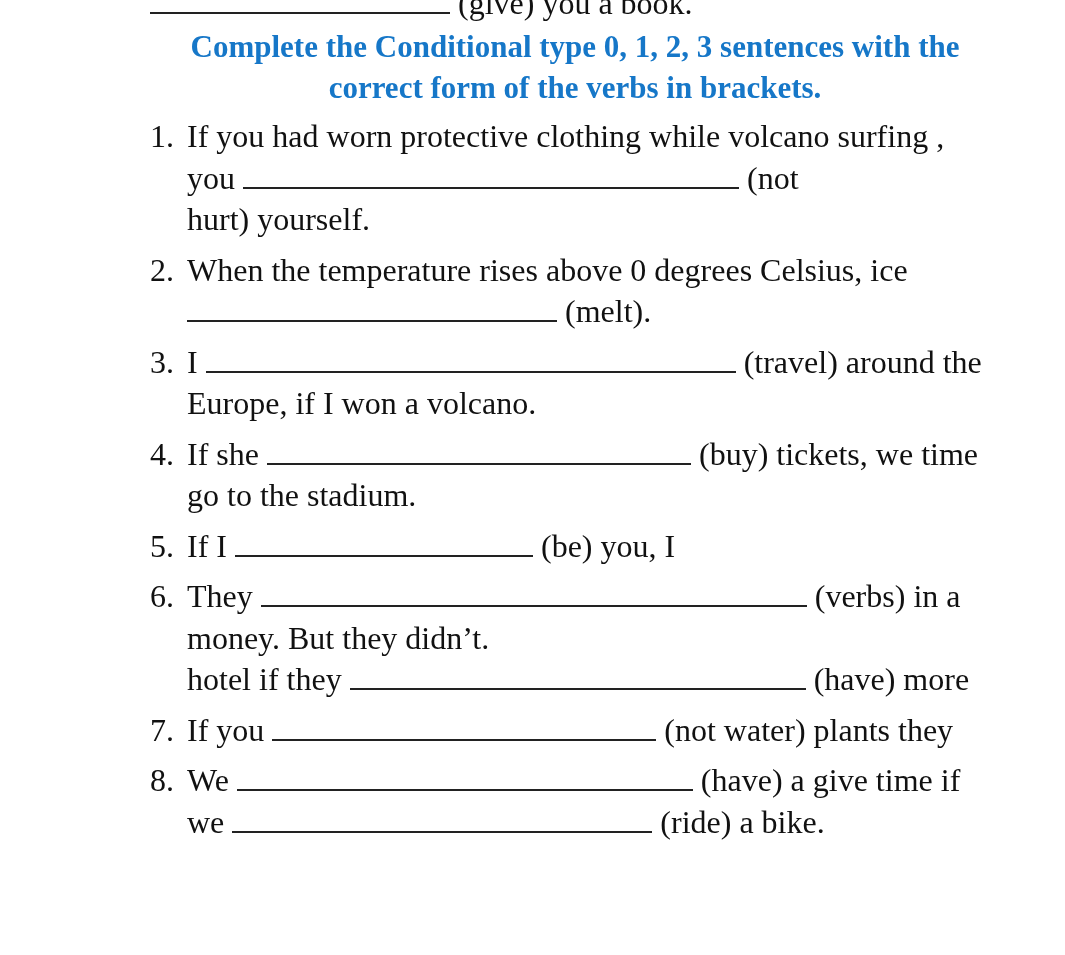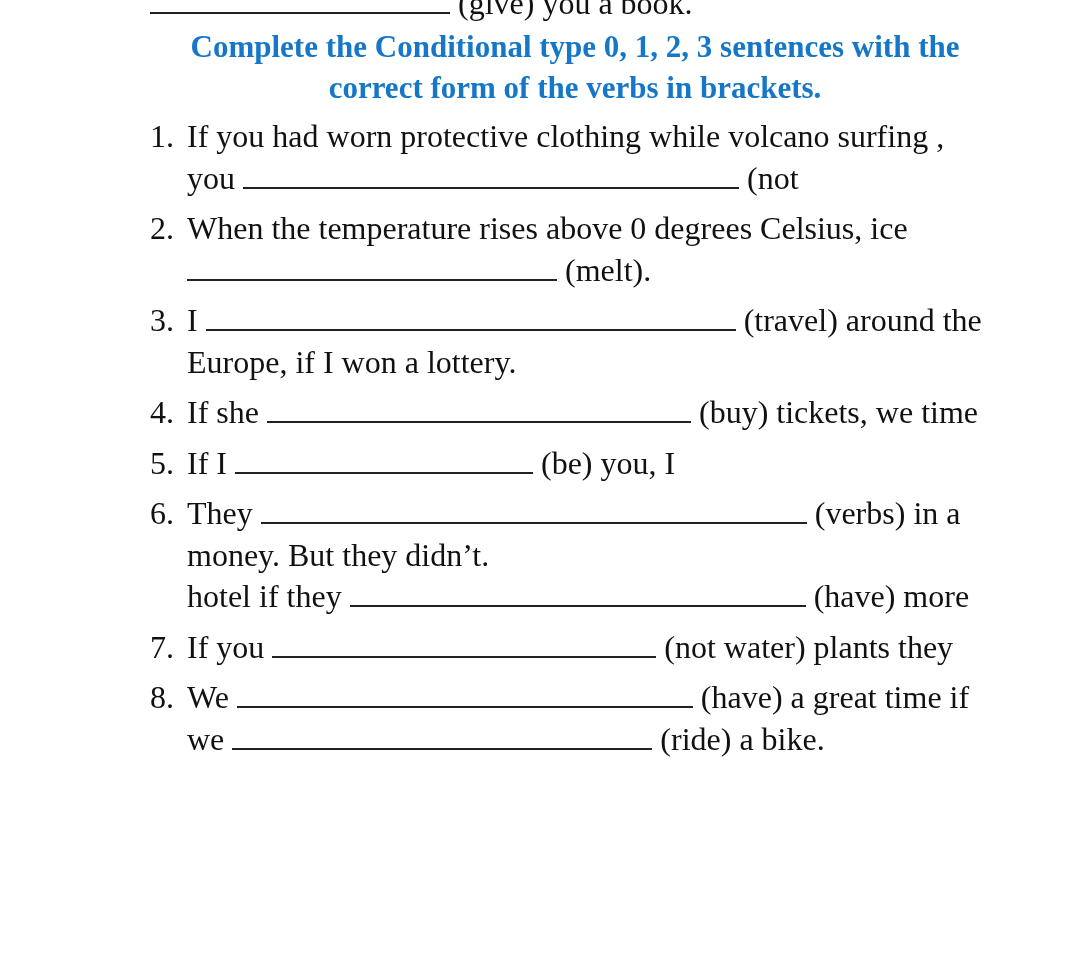--- a/index.html
+++ b/index.html
@@ -36,43 +36,45 @@
   <div>correct form of the verbs in brackets.</div>
 </div>
 
 <div class="list">
 
   <div class="item">
     <span class="num">1.</span>
     <div class="body">
       <div class="line"><span>If you had worn protective clothing while volcano surfing ,</span></div>
       <div class="line"><span>you </span><span class="blank" style="width:496px"></span><b>(not</b></div>
+      <div class="line"><b>hurt)</b><span> yourself.</span></div>
     </div>
   </div>
 
   <div class="item">
     <span class="num">2.</span>
     <div class="body">
       <div class="line"><span>When the temperature rises above 0 degrees Celsius, ice</span></div>
       <div class="line"><span class="blank" style="width:370px"></span><b>(melt).</b></div>
     </div>
   </div>
 
   <div class="item">
     <span class="num">3.</span>
     <div class="body">
       <div class="line"><span>I </span><span class="blank" style="width:530px"></span><b>(travel)</b><span> around the</span></div>
-      <div class="line"><span>Europe, if I won a lottery.</span></div>
+      <div class="line"><span>Europe, if I won a volcano.</span></div>
     </div>
   </div>
 
   <div class="item">
     <span class="num">4.</span>
     <div class="body">
       <div class="line"><span>If she </span><span class="blank" style="width:424px"></span><b>(buy)</b><span> tickets, we time</span></div>
+      <div class="line"><span>go to the stadium.</span></div>
     </div>
   </div>
 
   <div class="item">
     <span class="num">5.</span>
     <div class="body">
       <div class="line"><span>If I </span><span class="blank" style="width:298px"></span><b>(be)</b><span> you, I</span></div>
     </div>
   </div>
 
@@ -88,18 +90,18 @@
   <div class="item">
     <span class="num">7.</span>
     <div class="body">
       <div class="line"><span>If you </span><span class="blank" style="width:384px"></span><b>(not water)</b><span> plants they</span></div>
     </div>
   </div>
 
   <div class="item">
     <span class="num">8.</span>
     <div class="body">
-      <div class="line"><span>We </span><span class="blank" style="width:456px"></span><b>(have)</b><span> a great time if</span></div>
+      <div class="line"><span>We </span><span class="blank" style="width:456px"></span><b>(have)</b><span> a give time if</span></div>
       <div class="line"><span>we </span><span class="blank" style="width:420px"></span><b>(ride)</b><span> a bike.</span></div>
     </div>
   </div>
 
 </div>
 
 </body></html>

